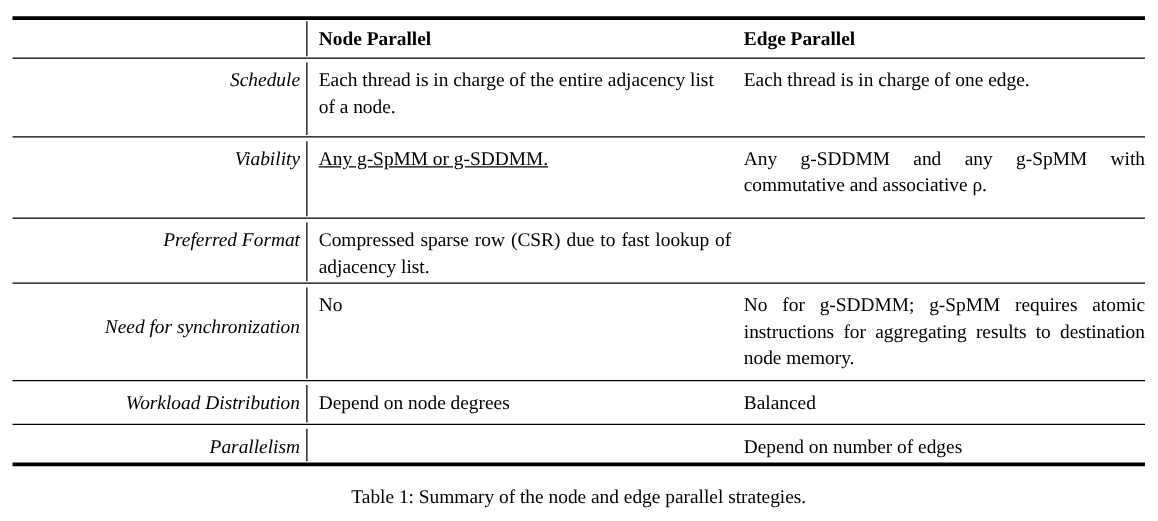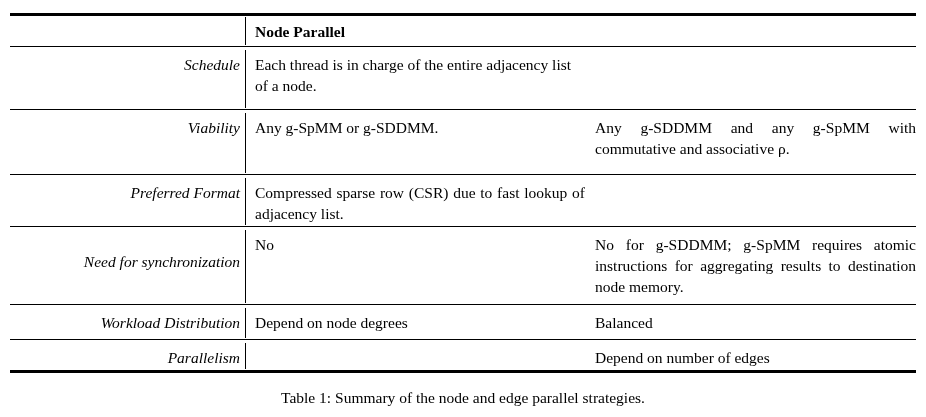--- a/index.html
+++ b/index.html
@@ -97,26 +97,28 @@
 
   <div class="vrule" style="top:17px;  height:28px;"></div>
   <div class="vrule" style="top:50px;  height:58px;"></div>
   <div class="vrule" style="top:113px; height:60px;"></div>
   <div class="vrule" style="top:178px; height:47px;"></div>
   <div class="vrule" style="top:230px; height:73px;"></div>
   <div class="vrule" style="top:308px; height:30px;"></div>
   <div class="vrule" style="top:343px; height:26px;"></div>
 
   <div class="cell col-node hdr" style="top:21px;">Node Parallel</div>
+  <div class="cell col-edge hdr" style="top:21px;">Edge Parallel</div>
 
   <div class="cell col-label" style="top:54px;">Schedule</div>
   <div class="cell col-node" style="top:54px;">Each thread is in charge of the entire adjacency list of a node.</div>
+  <div class="cell col-edge" style="top:54px;">Each thread is in charge of one edge.</div>
 
   <div class="cell col-label" style="top:117px;">Viability</div>
-  <div class="cell col-node" style="top:117px;">Any g-SpMM or g-SDDMM.</div>
+  <div class="cell col-node" style="top:117px;text-decoration:underline;">Any g-SpMM or g-SDDMM.</div>
   <div class="cell col-edge justified" style="top:117px;">Any g-SDDMM and any g-SpMM with commutative and associative ρ.</div>
 
   <div class="cell col-label" style="top:182px;">Preferred Format</div>
   <div class="cell col-node justified" style="top:182px;">Compressed sparse row (CSR) due to fast lookup of adjacency list.</div>
 
   <div class="cell col-label" style="top:251px;font-style:italic;">Need for synchronization</div>
   <div class="cell col-node" style="top:234px;">No</div>
   <div class="cell col-edge justified" style="top:234px;">No for g-SDDMM; g-SpMM requires atomic instructions for aggregating results to destination node memory.</div>
 
   <div class="cell col-label" style="top:312px;">Workload Distribution</div>

